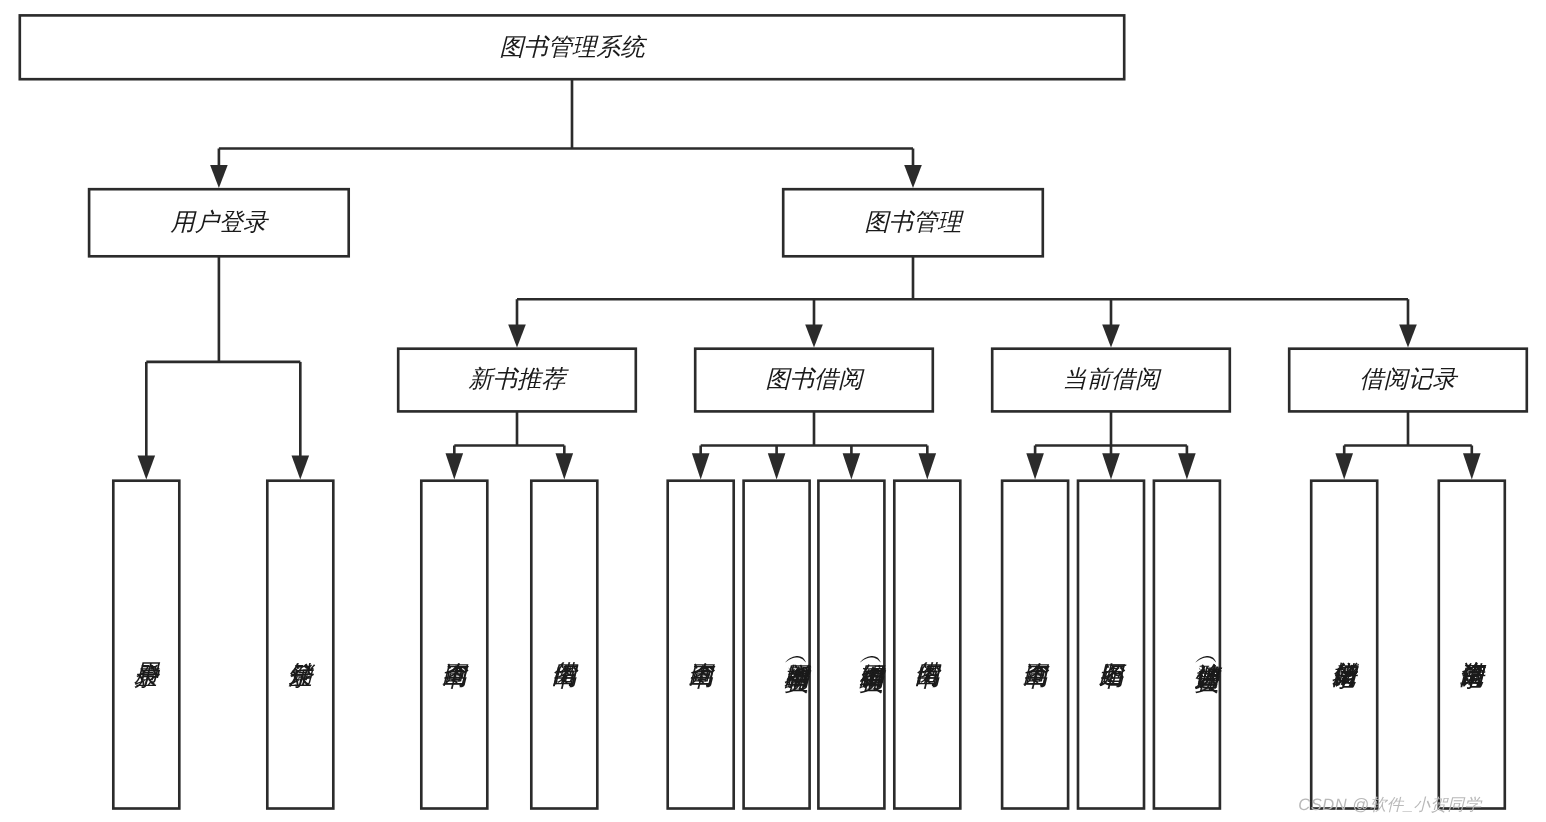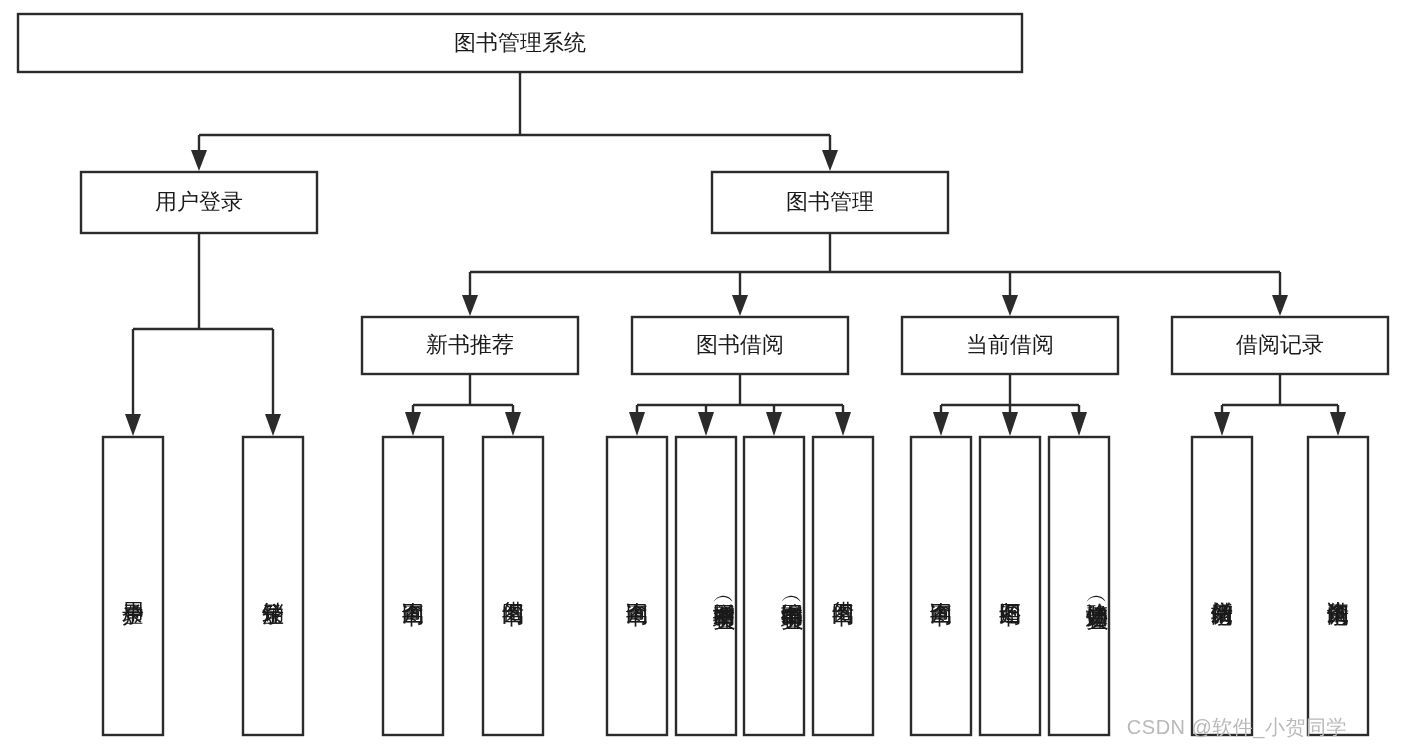--- a/index.html
+++ b/index.html
@@ -11,20 +11,21 @@
     width: 1405px;
     height: 747px;
     font-family: "Liberation Sans", "DejaVu Sans", sans-serif;
     overflow: hidden;
   }
   #diagram-root {
     position: relative;
     width: 1357px;
     height: 747px;
     background: #ffffff;
+    font-style: italic;
   }
   svg#tree-svg {
     position: absolute;
     left: 0;
     top: 0;
     width: 1405px;
     height: 747px;
     display: block;
   }
   .node-box {
@@ -68,21 +69,21 @@
     white-space: nowrap;
     letter-spacing: 1px;
     text-align: center;
     pointer-events: none;
   }
   .watermark {
     position: absolute;
     right: 10px;
     bottom: 6px;
     font-family: "Liberation Sans", "DejaVu Sans", sans-serif;
-    font-size: 20px;
+    font-size: 15px;
     color: #b9b9b9;
     white-space: nowrap;
     letter-spacing: 0.5px;
   }
 </style>
 </head>
 <body>
 
 <div id="diagram-root">
 

